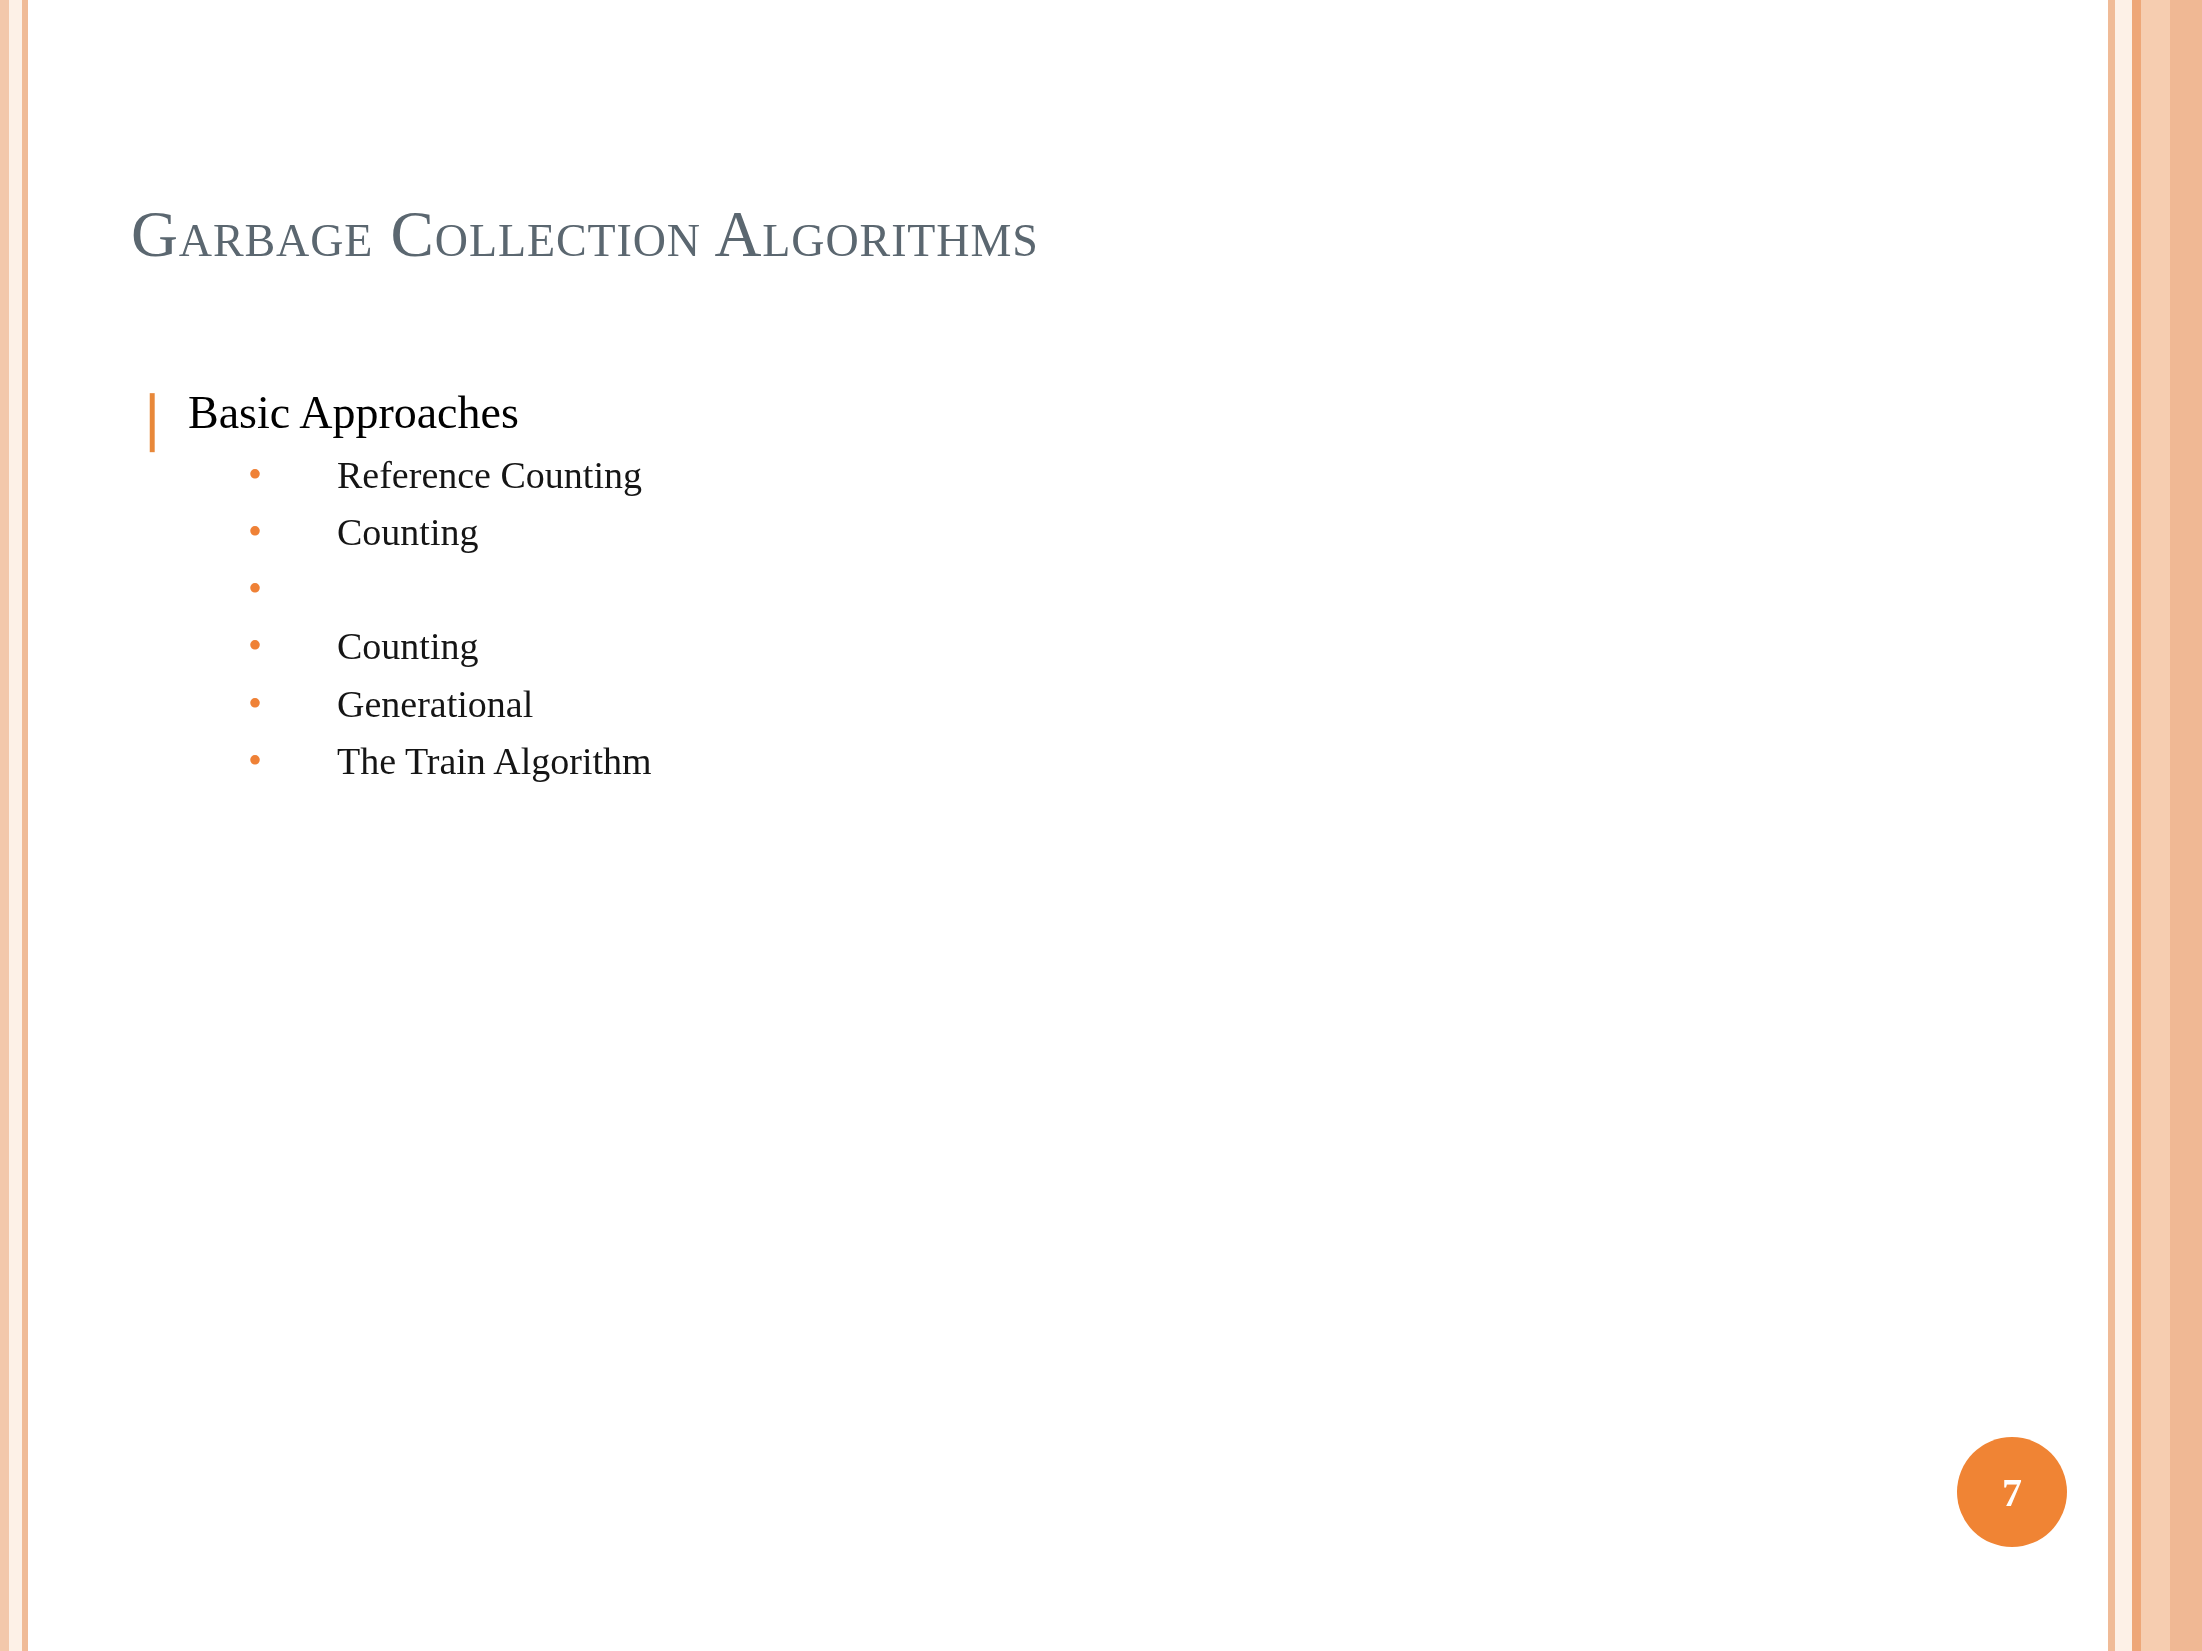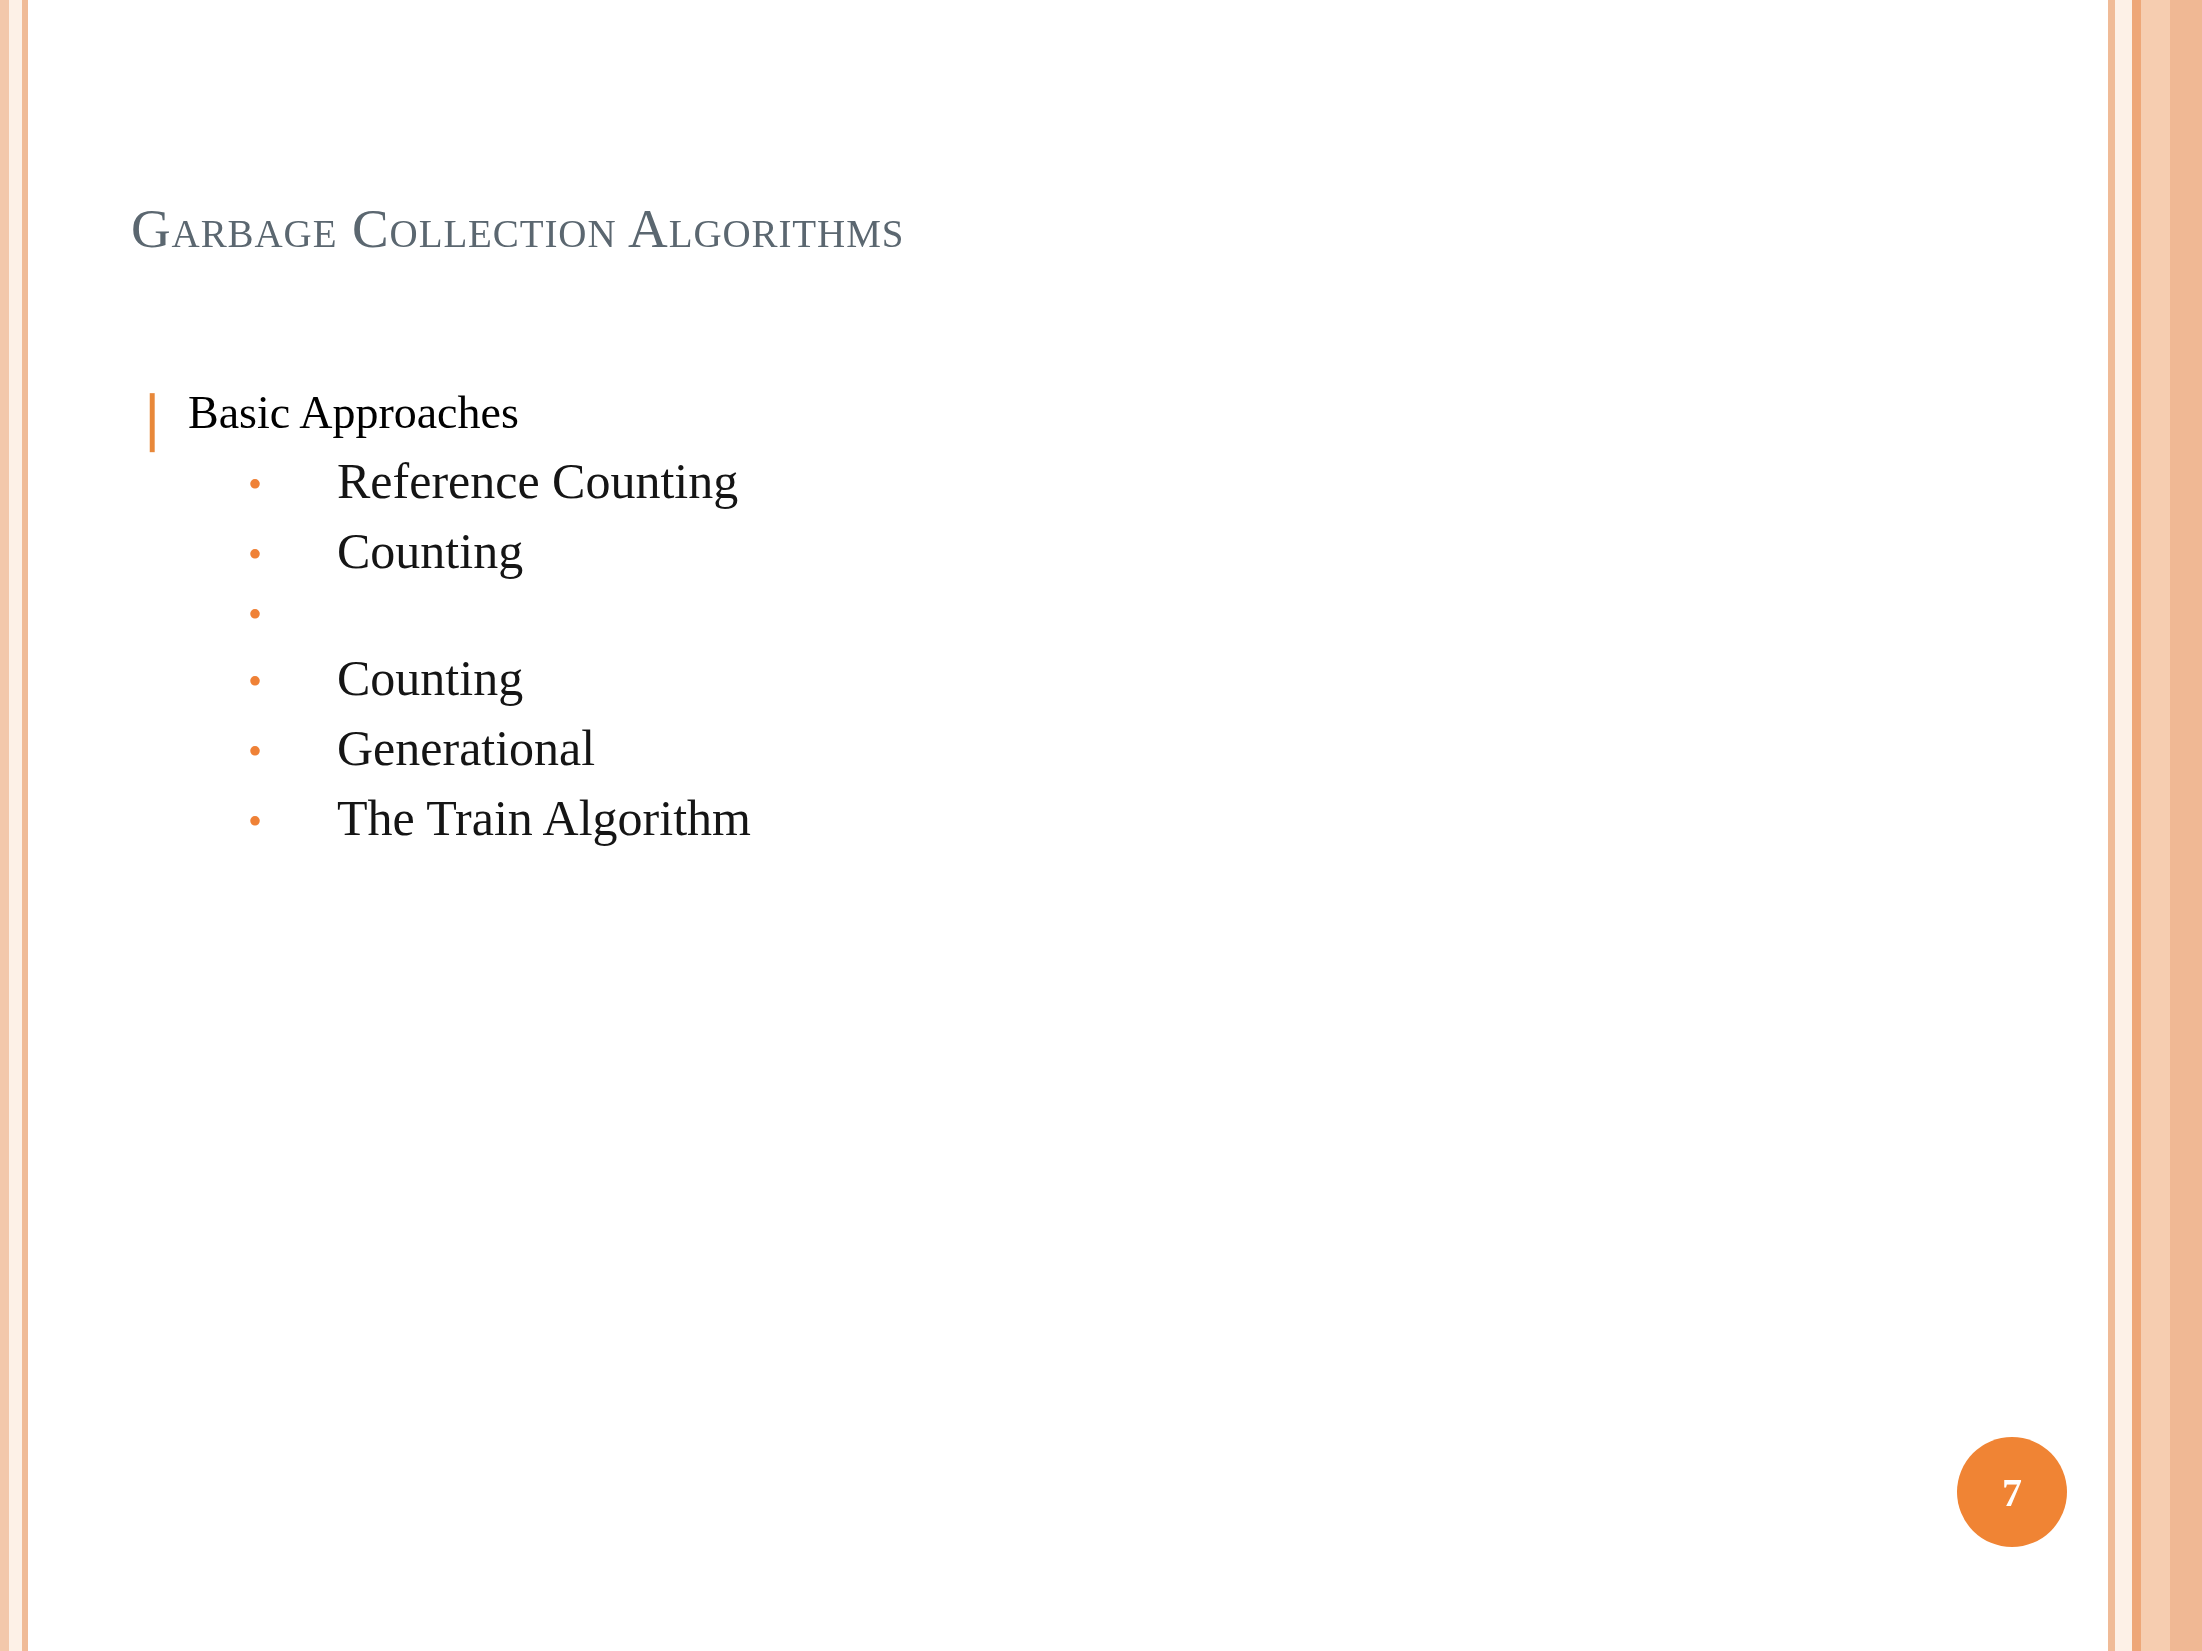--- a/index.html
+++ b/index.html
@@ -78,21 +78,21 @@
   }
 
   
   .title {
     position: absolute;
     left: 131px;
     top: 200px;
     width: 1807px;
     color: #5b6770;
     font-family: "Liberation Serif", serif;
-    font-size: 55px;
+    font-size: 65px;
     line-height: 1.06;
     font-variant: small-caps;
     letter-spacing: 0.9px;
     white-space: nowrap;
   }
 
   
   .body-block {
     position: absolute;
     left: 112px;
@@ -138,21 +138,21 @@
     flex: 0 0 83px;
     width: 83px;
     box-sizing: border-box;
     padding-left: 136px;
     color: #ef8136;
     font-size: 40px;
     line-height: 1;
   }
   .sub-item .sub-text {
     color: #151515;
-    font-size: 50px;
+    font-size: 38px;
     line-height: 1.06;
     font-family: "Liberation Serif", serif;
     padding-left: 89px;
   }
 
   
   .page-badge {
     position: absolute;
     right: 136px;
     bottom: 105px;

